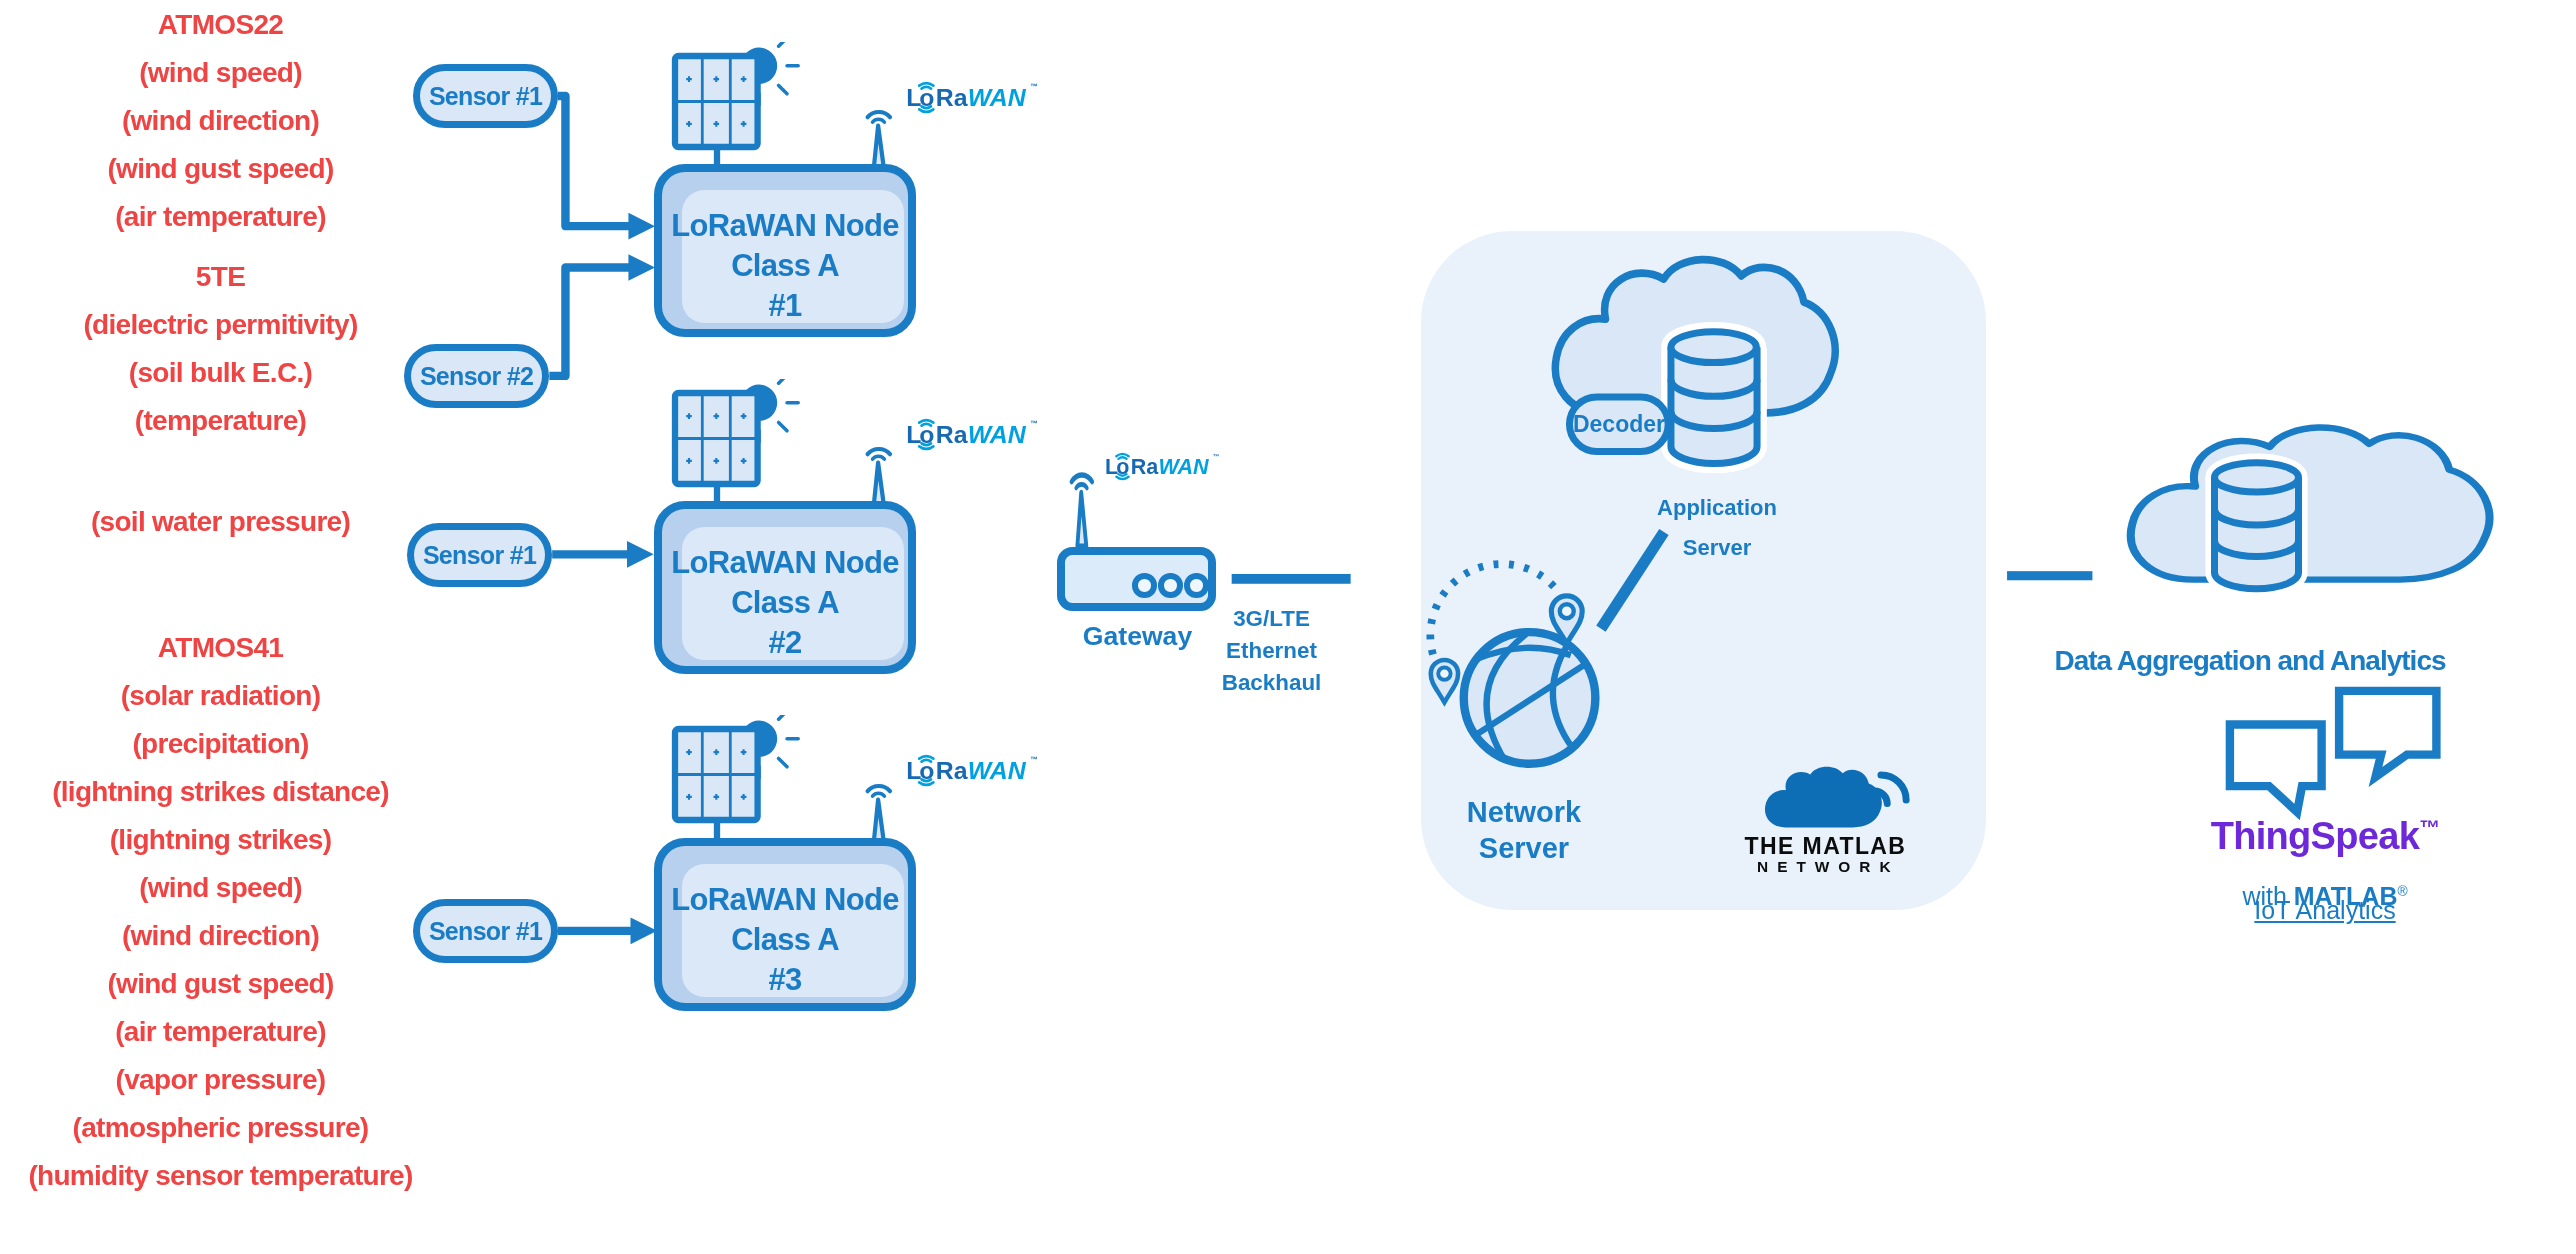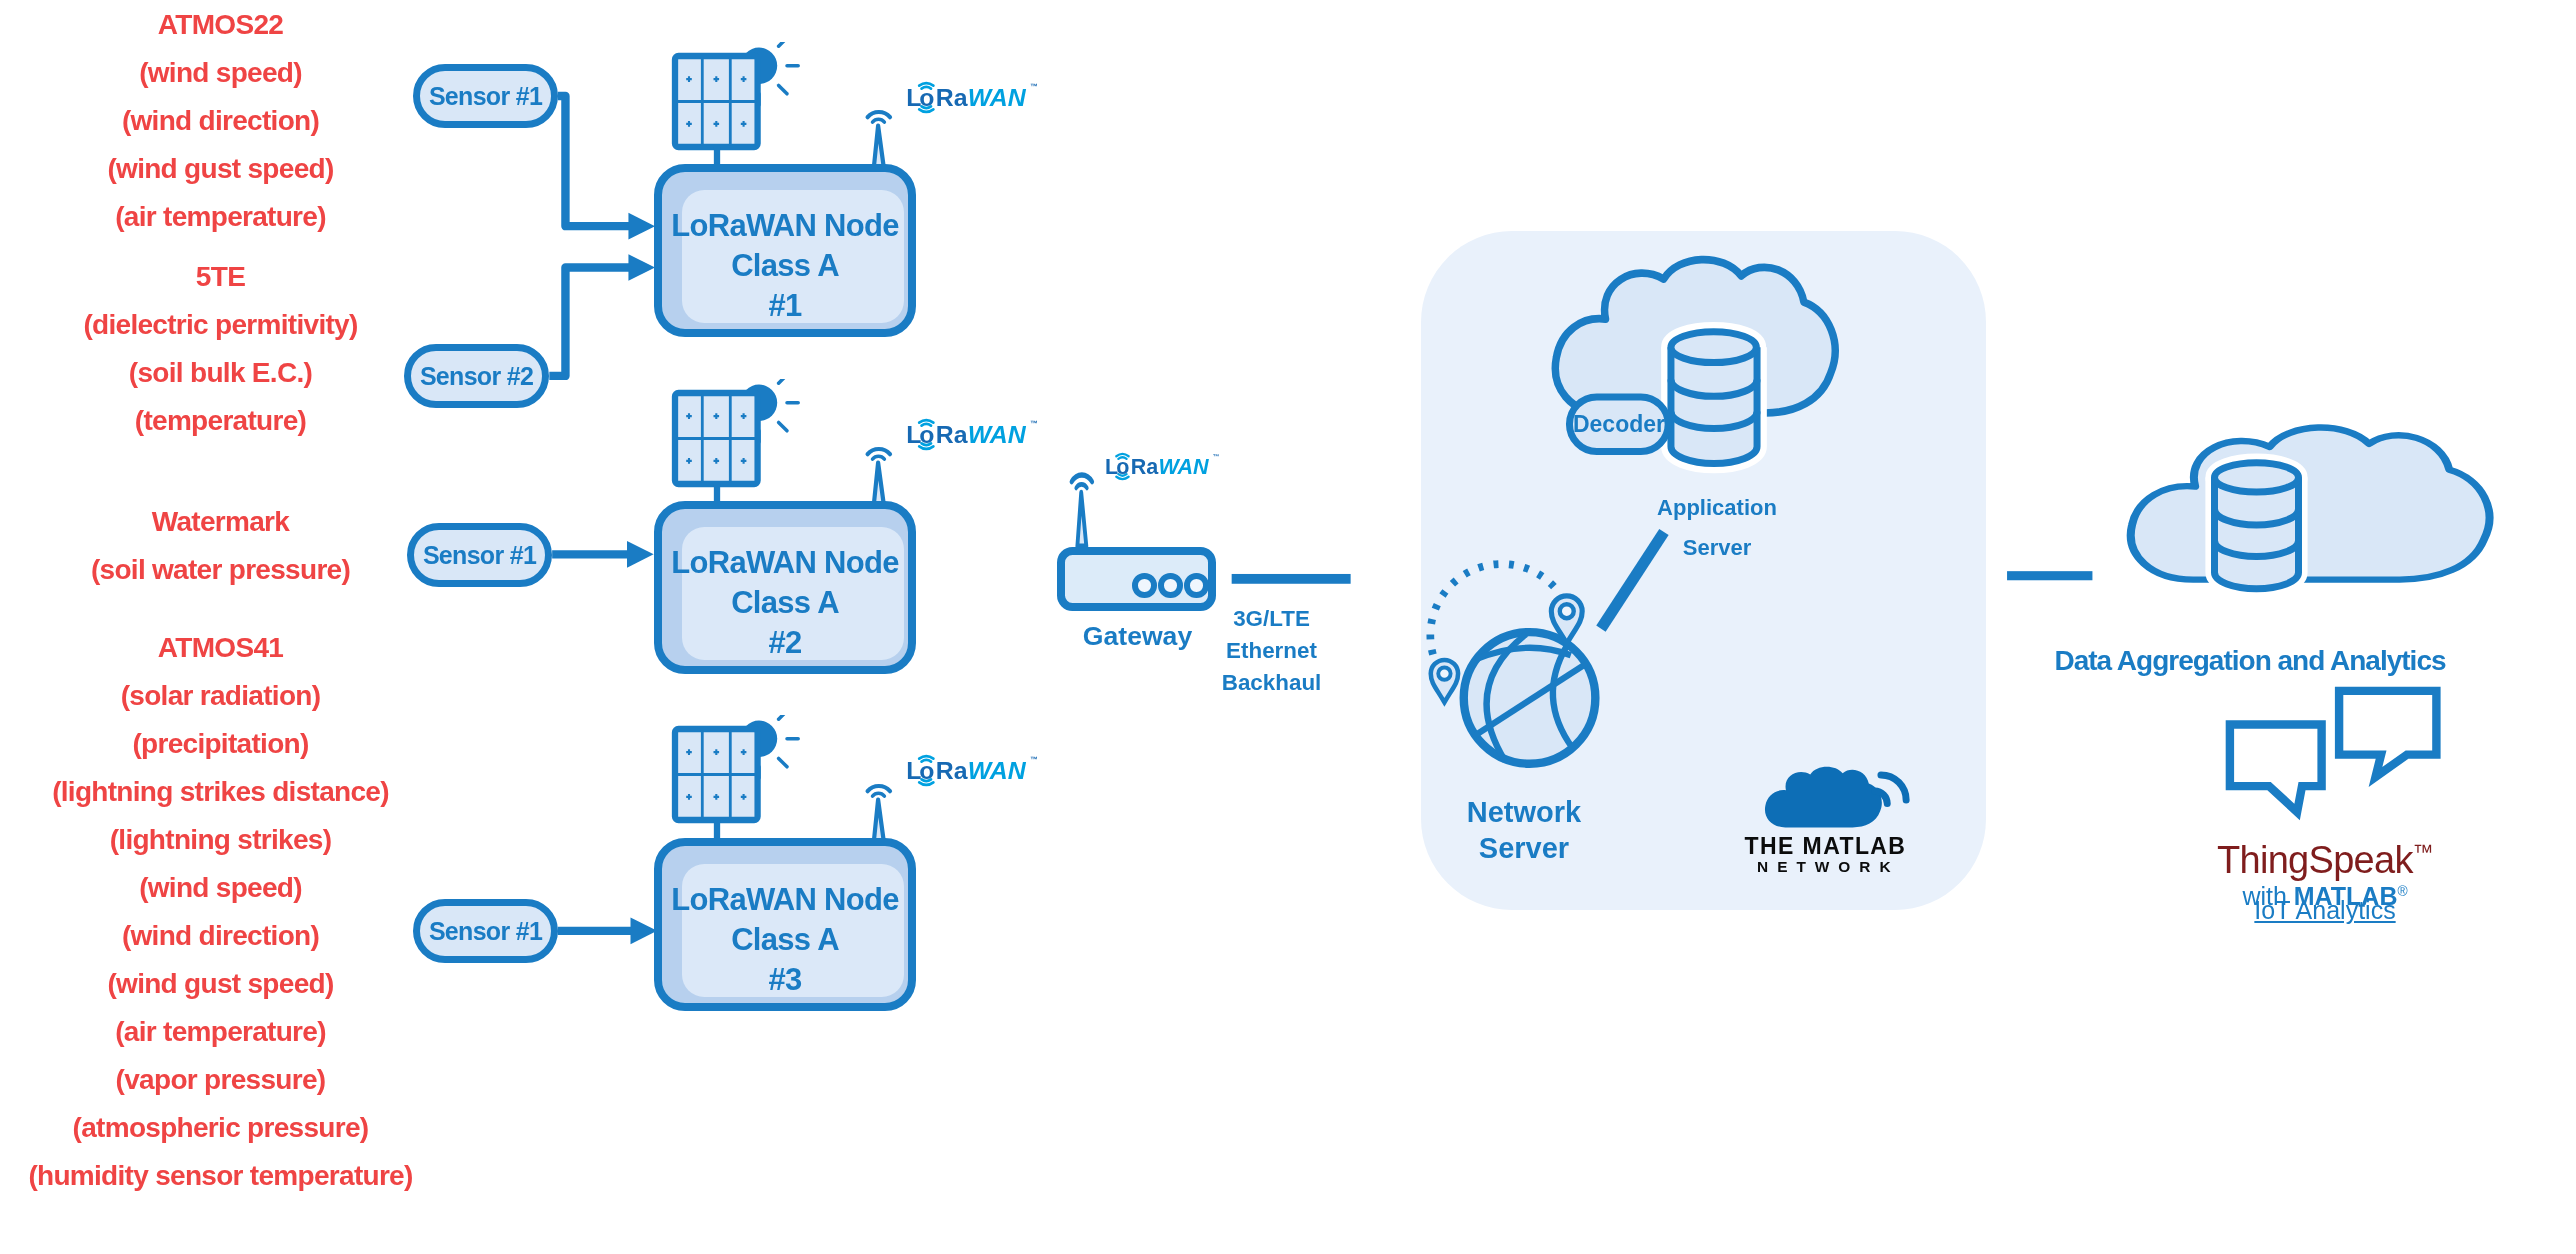--- a/index.html
+++ b/index.html
@@ -37,21 +37,21 @@
   .lw-cyan{fill:#00a1e0;font-weight:bold;font-style:italic;font-size:42px;font-family:"Liberation Sans",sans-serif;}
   .lw-tm{fill:#1769b3;font-size:13px;font-weight:bold;font-family:"Liberation Sans",sans-serif;}
   .lw-arc{stroke:#00a1e0;stroke-width:4.5;fill:none;stroke-linecap:round;}
   
   .ttn-line1{position:absolute;left:1719px;width:213px;text-align:center;
     font-size:23px;font-weight:bold;color:#0b0c0c;letter-spacing:1.4px;}
   .ttn-line2{position:absolute;left:1719px;width:213px;text-align:center;
     font-size:15.4px;font-weight:bold;color:#0b0c0c;letter-spacing:9px;padding-left:5.6px;box-sizing:border-box;}
   
   .ts-title{position:absolute;left:2150px;width:350px;text-align:center;
-    font-size:38px;font-weight:normal;color:#7f1d1d;letter-spacing:-0.7px;margin-top:24px;}
+    font-size:38px;font-weight:bold;color:#6d28d9;letter-spacing:-0.7px;}
   .ts-sub{position:absolute;left:2150px;width:350px;text-align:center;
     font-size:25px;color:#1a7cc4;}
   sup{font-size:55%;}
 </style>
 </head>
 <body>
 
 <div class="canvas">
 
   <div class="panel"></div>
@@ -63,21 +63,20 @@
       <div class="line">(wind gust speed)</div>
       <div class="line">(air temperature)</div>
     </div>
   <div class="sensor-group" style="top:253px;">
       <div class="line">5TE</div>
       <div class="line">(dielectric permitivity)</div>
       <div class="line">(soil bulk E.C.)</div>
       <div class="line">(temperature)</div>
     </div>
   <div class="sensor-group" style="top:498px;">
-      <div class="line">Watermark</div>
       <div class="line">(soil water pressure)</div>
     </div>
   <div class="sensor-group" style="top:624px;">
       <div class="line">ATMOS41</div>
       <div class="line">(solar radiation)</div>
       <div class="line">(precipitation)</div>
       <div class="line">(lightning strikes distance)</div>
       <div class="line">(lightning strikes)</div>
       <div class="line">(wind speed)</div>
       <div class="line">(wind direction)</div>

